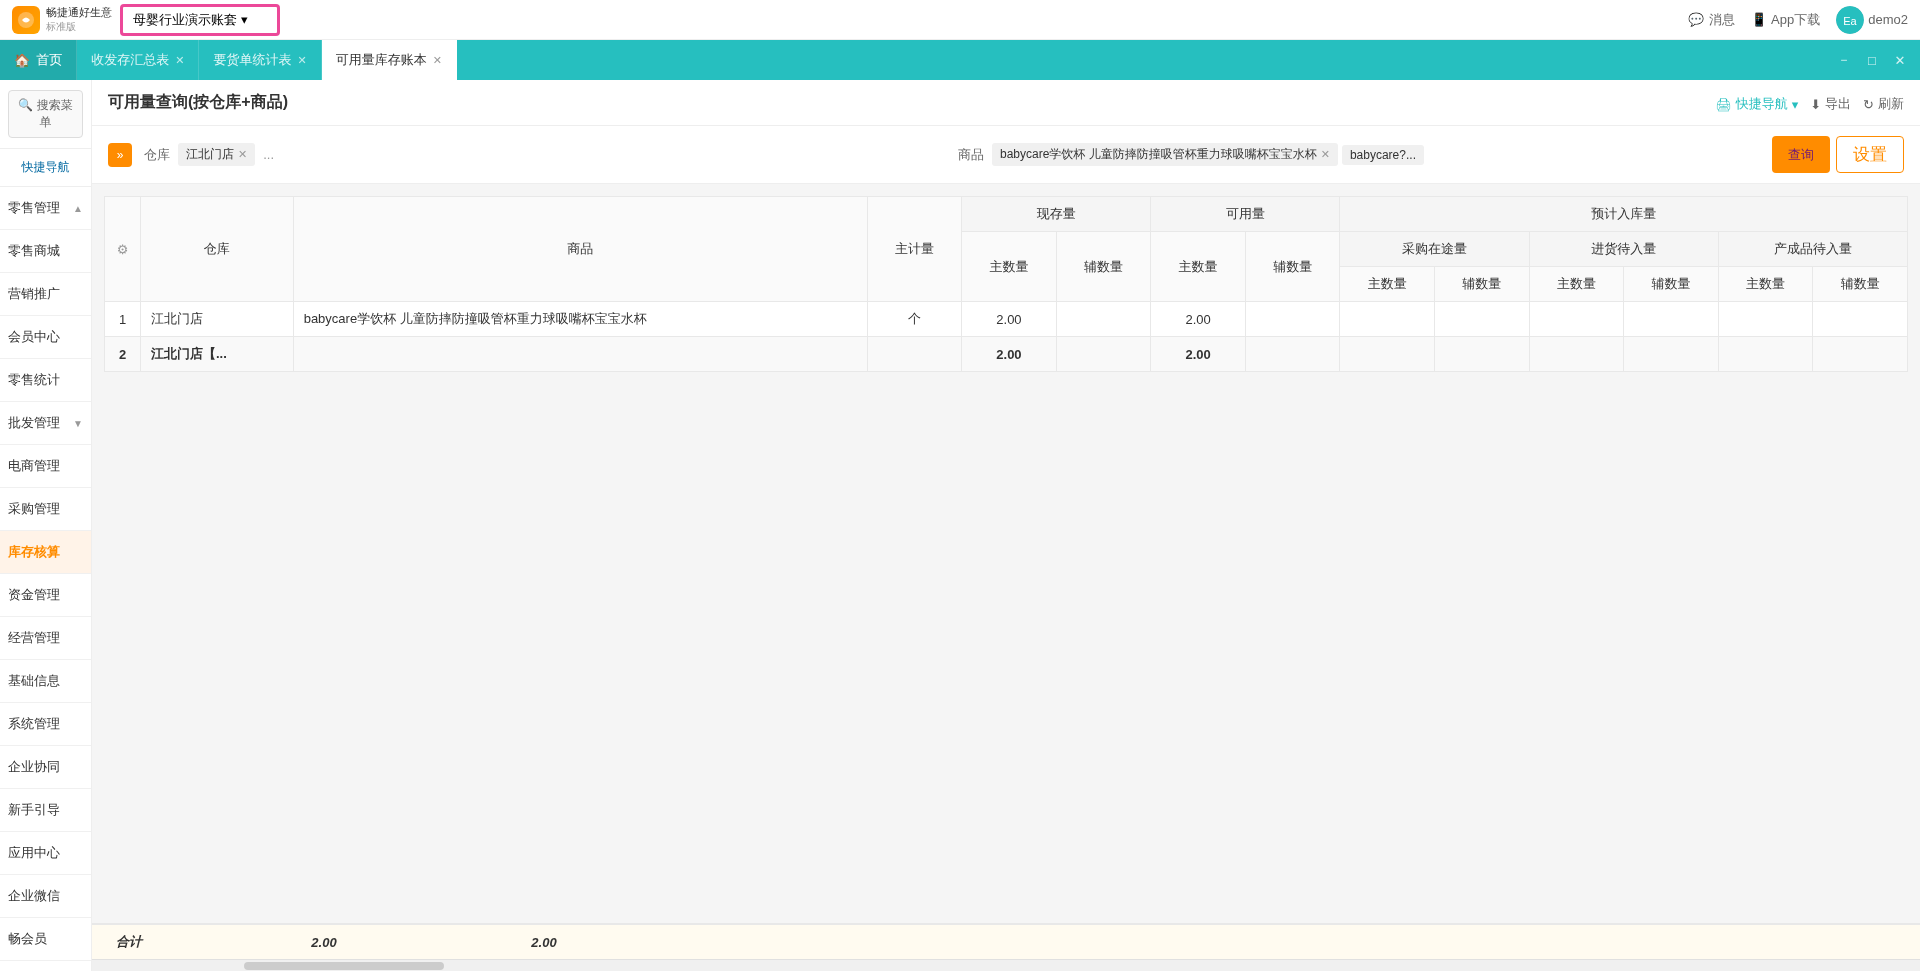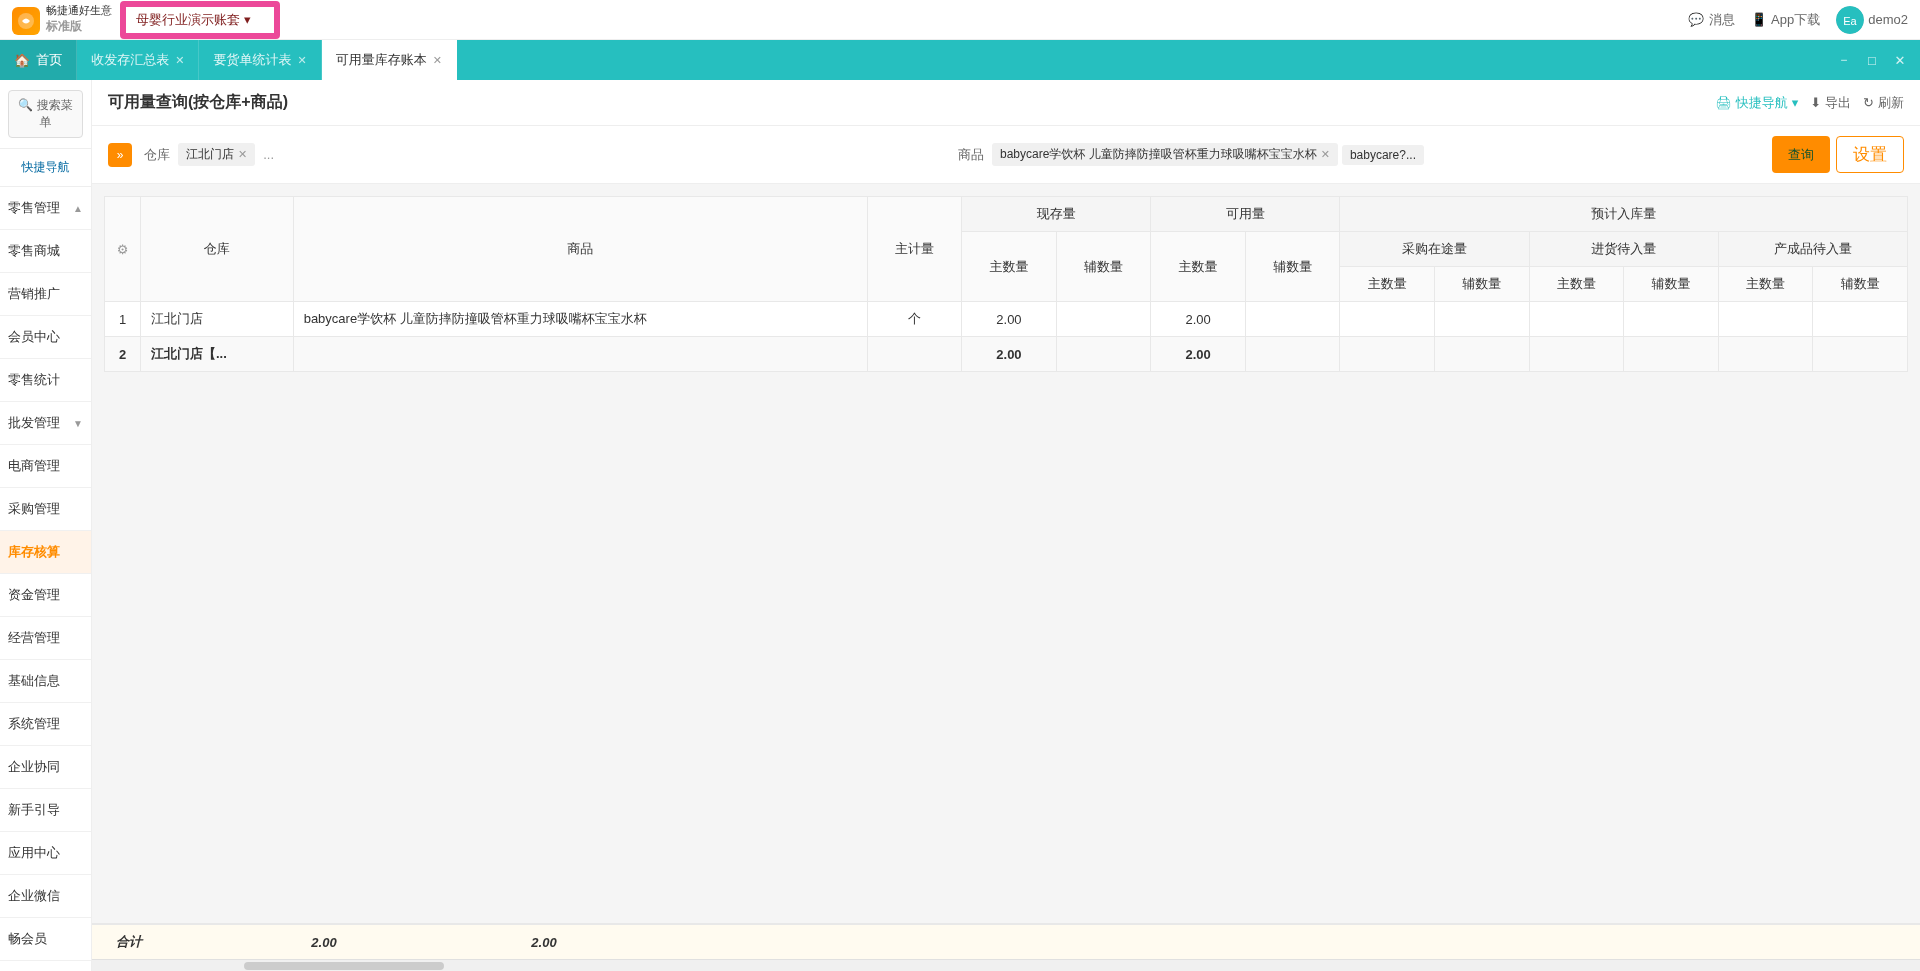--- a/index.html
+++ b/index.html
@@ -37,34 +37,33 @@
       color: white;
       font-size: 10px;
       font-weight: bold;
     }
     .logo-text {
       font-size: 11px;
       color: #333;
       line-height: 1.2;
     }
     .logo-sub {
-      font-size: 12px;
+      font-size: 10px;
       color: #999;
-      font-weight: bold;
     }
     .industry-selector {
       display: flex;
       align-items: center;
       gap: 4px;
       padding: 4px 10px;
-      border: 6px solid #ec4899;
+      border: 3px solid #ec4899;
       border-radius: 4px;
       cursor: pointer;
       font-size: 13px;
-      color: #7f1d1d;
+      color: #000000;
       min-width: 160px;
     }
     .top-header-right {
       display: flex;
       align-items: center;
       gap: 16px;
     }
     .header-action {
       display: flex;
       align-items: center;
@@ -206,21 +205,21 @@
       overflow: hidden;
       background: #f5f5f5;
     }
 
     
     .page-header {
       background: #fff;
       padding: 12px 16px;
       border-bottom: 1px solid #eee;
       display: flex;
-      align-items: center;
+      align-items: flex-end;
       justify-content: space-between;
       flex-shrink: 0;
     }
     .page-title {
       font-size: 16px;
       font-weight: bold;
       color: #333;
     }
     .page-header-actions {
       display: flex;
@@ -295,21 +294,21 @@
       color: #999;
       cursor: pointer;
     }
     .filter-actions {
       display: flex;
       gap: 6px;
       flex-shrink: 0;
     }
     .btn-query {
       background: #ff8c00;
-      color: #14532d;
+      color: #701a75;
       border: none;
       border-radius: 4px;
       padding: 6px 16px;
       cursor: pointer;
       font-size: 13px;
     }
     .btn-settings {
       background: white;
       color: #ff8c00;
       border: 1px solid #ff8c00;

